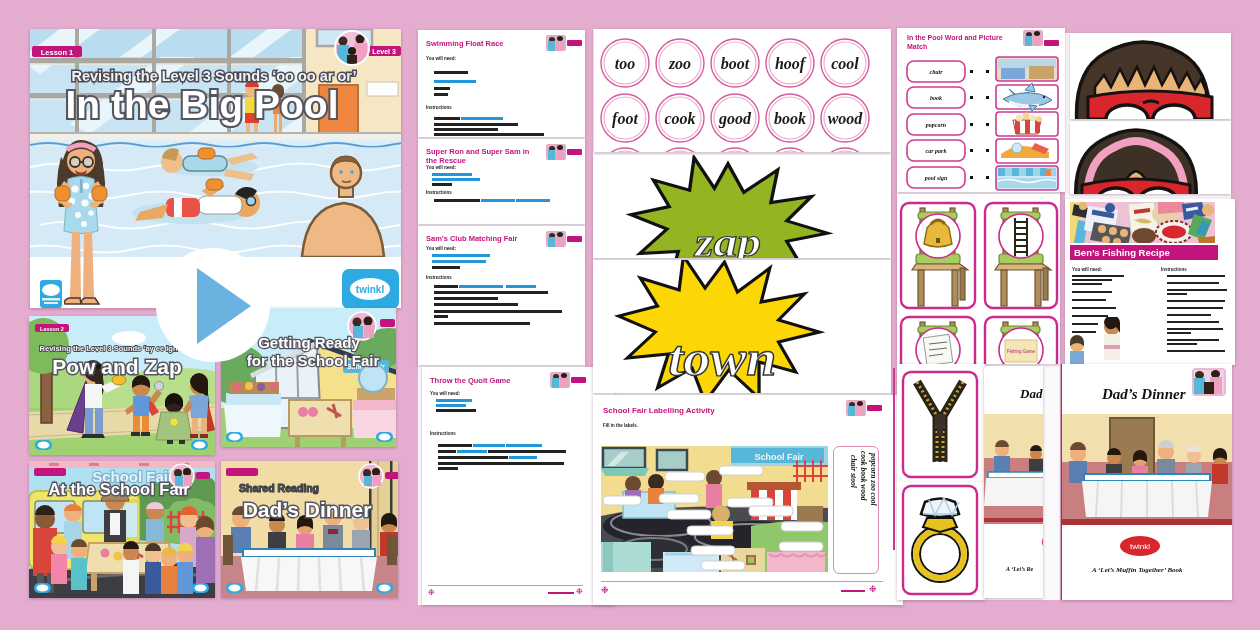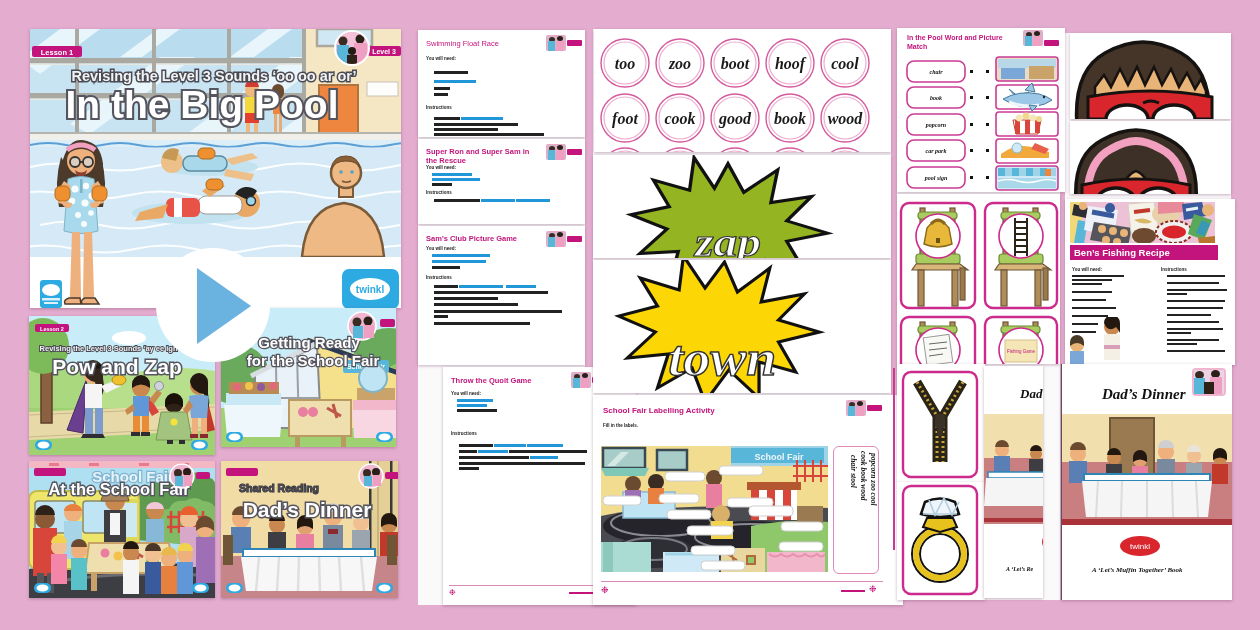--- a/index.html
+++ b/index.html
@@ -515,21 +515,21 @@
         <ellipse cx="13.5" cy="127" rx="6" ry="3.5" fill="#fff"></ellipse>
       </g>
   <g>
         <rect x="155" y="122" width="17" height="10" rx="5" fill="#2daae1"></rect>
         <ellipse cx="163.5" cy="127" rx="6" ry="3.5" fill="#fff"></ellipse>
       </g>
 </svg>
 </div>
 
 <div class="card" style="left:418px;top:30px;width:167px;height:107px">
-  <div class="abs mg" style="left:8px;top:9px;font-size:7.5px;font-weight:normal">Swimming Float Race</div>
+  <div class="abs mg" style="left:8px;top:9px;font-size:7.5px;font-weight:bold">Swimming Float Race</div>
   <div class="abs" style="left:128px;top:5px;width:20px;height:16px;background:#e8a8c6;border-radius:2px;overflow:hidden">
     <div class="abs" style="left:1px;top:1px;width:18px;height:14px;background:#d9b2cc"></div>
     <div class="abs" style="left:3px;top:2px;width:6px;height:5px;background:#3a2c22;border-radius:50%"></div>
     <div class="abs" style="left:11px;top:1px;width:6px;height:5px;background:#2b2018;border-radius:50%"></div>
     <div class="abs" style="left:2px;top:6px;width:7px;height:10px;background:#58b6d8"></div>
     <div class="abs" style="left:10px;top:6px;width:8px;height:10px;background:#ef9fc2"></div>
   </div>
   <div class="abs" style="left:149px;top:10px;width:15px;height:6px;background:#c2147c;border-radius:1px"></div>
   <div class="abs" style="left:8px;top:26px;font-size:4.5px;font-weight:bold;color:#222">You will need:</div>
   <div class="abs" style="left:16px;top:41px;width:34px;height:2.8px;background:#222"></div>
@@ -558,21 +558,21 @@
   <div class="abs" style="left:14px;top:34px;width:40px;height:2.6px;background:#2196d8"></div>
   <div class="abs" style="left:14px;top:39px;width:48px;height:2.6px;background:#2196d8"></div>
   <div class="abs" style="left:14px;top:44px;width:20px;height:2.6px;background:#222"></div>
   <div class="abs" style="left:8px;top:51px;font-size:4.5px;font-weight:bold;color:#222">Instructions</div>
   <div class="abs" style="left:16px;top:60px;width:46px;height:2.6px;background:#222"></div>
   <div class="abs" style="left:63px;top:60px;width:34px;height:2.6px;background:#2196d8"></div>
   <div class="abs" style="left:98px;top:60px;width:34px;height:2.6px;background:#2196d8"></div>
 </div>
 
 <div class="card" style="left:418px;top:226px;width:167px;height:139px">
-  <div class="abs mg" style="left:8px;top:8px;font-size:7.5px;font-weight:bold">Sam’s Club Picture Game</div>
+  <div class="abs mg" style="left:8px;top:8px;font-size:7.5px;font-weight:bold">Sam’s Club Matching Fair</div>
   <div class="abs" style="left:128px;top:5px;width:20px;height:16px;background:#e8a8c6;border-radius:2px;overflow:hidden">
     <div class="abs" style="left:1px;top:1px;width:18px;height:14px;background:#d9b2cc"></div>
     <div class="abs" style="left:3px;top:2px;width:6px;height:5px;background:#3a2c22;border-radius:50%"></div>
     <div class="abs" style="left:11px;top:1px;width:6px;height:5px;background:#2b2018;border-radius:50%"></div>
     <div class="abs" style="left:2px;top:6px;width:7px;height:10px;background:#58b6d8"></div>
     <div class="abs" style="left:10px;top:6px;width:8px;height:10px;background:#ef9fc2"></div>
   </div>
   <div class="abs" style="left:149px;top:10px;width:15px;height:6px;background:#c2147c;border-radius:1px"></div>
   <div class="abs" style="left:8px;top:20px;font-size:4.5px;font-weight:bold;color:#222">You will need:</div>
   <div class="abs" style="left:14px;top:28px;width:58px;height:2.6px;background:#2196d8"></div>
@@ -583,21 +583,21 @@
   <div class="abs" style="left:41px;top:59px;width:44px;height:2.6px;background:#2196d8"></div>
   <div class="abs" style="left:88px;top:59px;width:30px;height:2.6px;background:#2196d8"></div>
   <div class="abs" style="left:16px;top:65px;width:114px;height:2.6px;background:#222"></div>
   <div class="abs" style="left:16px;top:71px;width:64px;height:2.6px;background:#222"></div>
   <div class="abs" style="left:16px;top:77px;width:84px;height:2.6px;background:#222"></div>
   <div class="abs" style="left:16px;top:84px;width:128px;height:2.6px;background:#222"></div>
   <div class="abs" style="left:16px;top:89px;width:14px;height:2.6px;background:#222"></div>
   <div class="abs" style="left:16px;top:96px;width:96px;height:2.6px;background:#222"></div>
 </div>
 
-<div class="card" style="left:443px;top:367px;width:193px;height:238px">
+<div class="card" style="left:422px;top:367px;width:193px;height:238px">
   <div class="abs mg" style="left:8px;top:9px;font-size:7.5px;font-weight:bold">Throw the Quoit Game</div>
   <div class="abs" style="left:128px;top:5px;width:20px;height:16px;background:#e8a8c6;border-radius:2px;overflow:hidden">
     <div class="abs" style="left:1px;top:1px;width:18px;height:14px;background:#d9b2cc"></div>
     <div class="abs" style="left:3px;top:2px;width:6px;height:5px;background:#3a2c22;border-radius:50%"></div>
     <div class="abs" style="left:11px;top:1px;width:6px;height:5px;background:#2b2018;border-radius:50%"></div>
     <div class="abs" style="left:2px;top:6px;width:7px;height:10px;background:#58b6d8"></div>
     <div class="abs" style="left:10px;top:6px;width:8px;height:10px;background:#ef9fc2"></div>
   </div>
   <div class="abs" style="left:149px;top:10px;width:15px;height:6px;background:#c2147c;border-radius:1px"></div>
   <div class="abs" style="left:8px;top:24px;font-size:4.5px;font-weight:bold;color:#222">You will need:</div>

